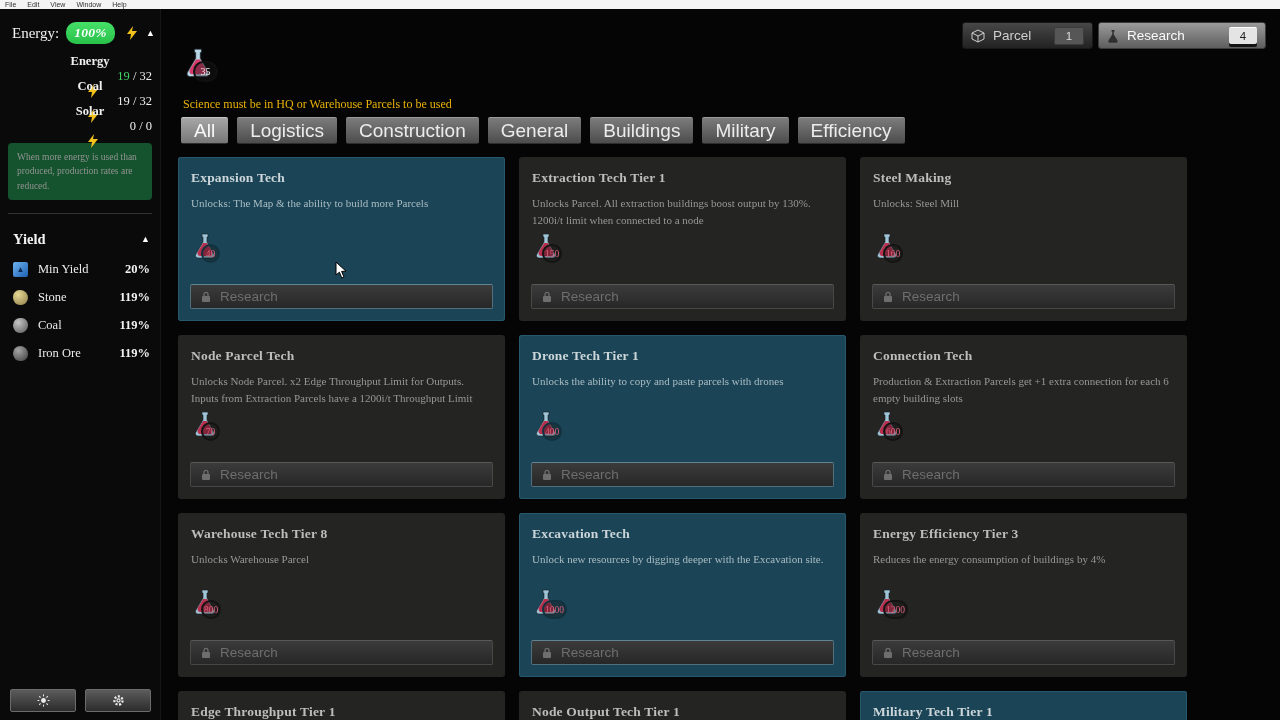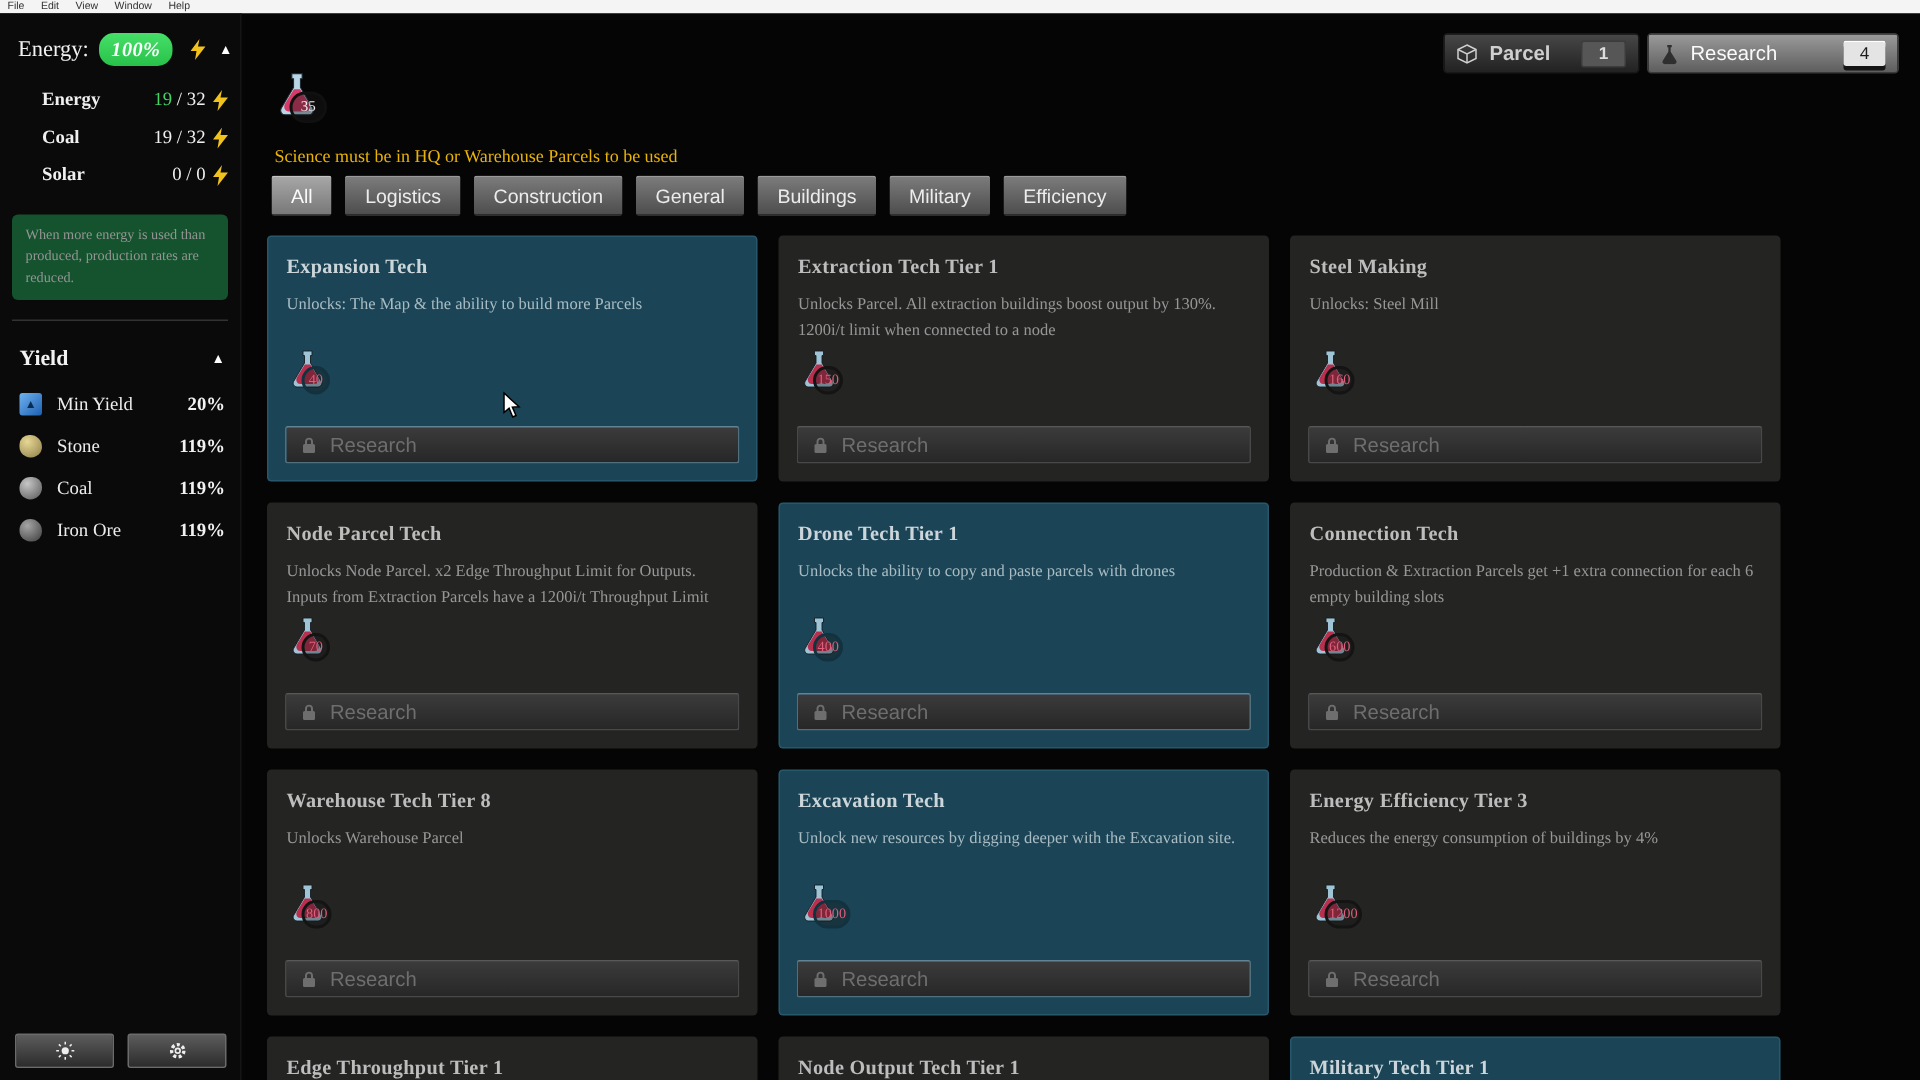--- a/index.html
+++ b/index.html
@@ -21,21 +21,21 @@
     position:absolute;top:0;left:0;bottom:0;width:160px;background:#0a0a0a;
     border-right:1px solid #151515;color:#ededed;
   }
   .energy-head{display:flex;align-items:center;margin:13px 8px 10px 12px;gap:7px;}
   .energy-head .lbl{font-size:15px;color:#f2f2f2;}
   .energy-badge{
     background:linear-gradient(#46df68,#28c24b);color:#fff;font-weight:bold;
     font-size:13.5px;padding:3px 8px;border-radius:10px;letter-spacing:.3px;font-style:italic;
   }
   .caret{color:#fff;font-size:9px;line-height:1;margin-left:2px;}
-  .res-row{display:flex;align-items:center;height:25px;padding:0 8px 0 28px;font-size:12.5px;}
+  .res-row{display:flex;align-items:center;height:25px;padding:0 8px 0 28px;font-size:12.5px;flex-direction:column;}
   .res-row .nm{font-weight:bold;color:#f0f0f0;}
   .res-row .val{margin-left:auto;color:#f0f0f0;}
   .res-row .val .cur.green{color:#43d465;}
   .bolt{width:10px;height:14px;margin-left:5px;flex:0 0 auto;}
   .warn-box{
     margin:14px 8px 0 8px;background:#14532d;border-radius:4px;
     color:#949494;font-size:9.5px;line-height:1.5;padding:7px 9px;
   }
   .divider{border-top:1px solid #323232;margin:13px 8px 0 8px;}
   .yield-head{display:flex;align-items:center;margin:17px 10px 8px 13px;}
@@ -54,41 +54,41 @@
   .foot-btn{
     width:64px;height:21px;border-radius:2px;border:1px solid #6b6b6b;
     background:linear-gradient(#5c5c5c,#2c2c2c);display:flex;align-items:center;justify-content:center;
   }
   
   .mode-btn{
     position:absolute;top:13px;height:27px;border-radius:3px;display:flex;align-items:center;
     gap:8px;padding:0 8px;font-family:"Liberation Sans",sans-serif;font-size:13.5px;box-sizing:border-box;
   }
   .mode-btn.parcel{left:962px;width:131px;background:linear-gradient(#474747,#222);
-    border:1px solid #181818;color:#cfcfcf;font-weight:bold;}
+    border:1px solid #181818;color:#cfcfcf;}
   .mode-btn.research{left:1098px;width:168px;background:linear-gradient(#9a9a9a,#5e5e5e);
     border:1px solid #3a3a3a;color:#fafafa;}
   .count-badge{margin-left:auto;min-width:20px;text-align:center;font-size:11.5px;
     padding:2px 4px;border-radius:2px;}
   .parcel .count-badge{background:#565656;color:#ddd;border:1px solid #3c3c3c;}
   .research .count-badge{background:#e4e4e4;color:#1d1d1d;border-top:1px solid #fff;box-shadow:0 3px 0 #141414;}
   
   .main{position:absolute;top:0;left:160px;right:0;bottom:0;}
   .science-avail{position:absolute;left:23px;top:39px;width:42px;height:36px;}
   .sci-badge{
     position:absolute;left:10px;top:13px;min-width:15px;height:15px;padding:1px 3px;
     border:2px solid #101010;background:rgba(25,25,25,.4);border-radius:12px;
     color:#f3e9ec;font-size:10px;display:flex;align-items:center;justify-content:center;
   }
   .note{position:absolute;left:23px;top:88px;font-size:12px;color:#eab308;}
   .tabs{position:absolute;left:21px;top:108px;display:flex;gap:9px;font-family:"Liberation Sans",sans-serif;}
   .tab{
     height:25px;display:flex;align-items:center;padding:0 13px;border-radius:2px;
     background:linear-gradient(#7b7b7b,#4d4d4d);border-top:1px solid #9a9a9a;
-    border-bottom:1px solid #2e2e2e;color:#ececec;font-size:13px;
+    border-bottom:1px solid #2e2e2e;color:#ececec;font-size:19px;
   }
   .tab.selected{background:linear-gradient(#a6a6a6,#787878);border-top:1px solid #c4c4c4;color:#fafafa;}
   .grid{
     position:absolute;left:18px;top:148px;display:grid;
     grid-template-columns:repeat(3,327px);grid-auto-rows:164px;gap:14px;
   }
   .card{position:relative;background:#242423;border-radius:3px;box-sizing:border-box;}
   .card.hl{background:#1b4556;box-shadow:inset 0 0 0 1px #27576b;}
   .card-title{padding:13px 13px 0;font-size:13.5px;font-weight:bold;color:#bdbdbd;letter-spacing:.2px;}
   .card.hl .card-title{color:#ccd6da;}

